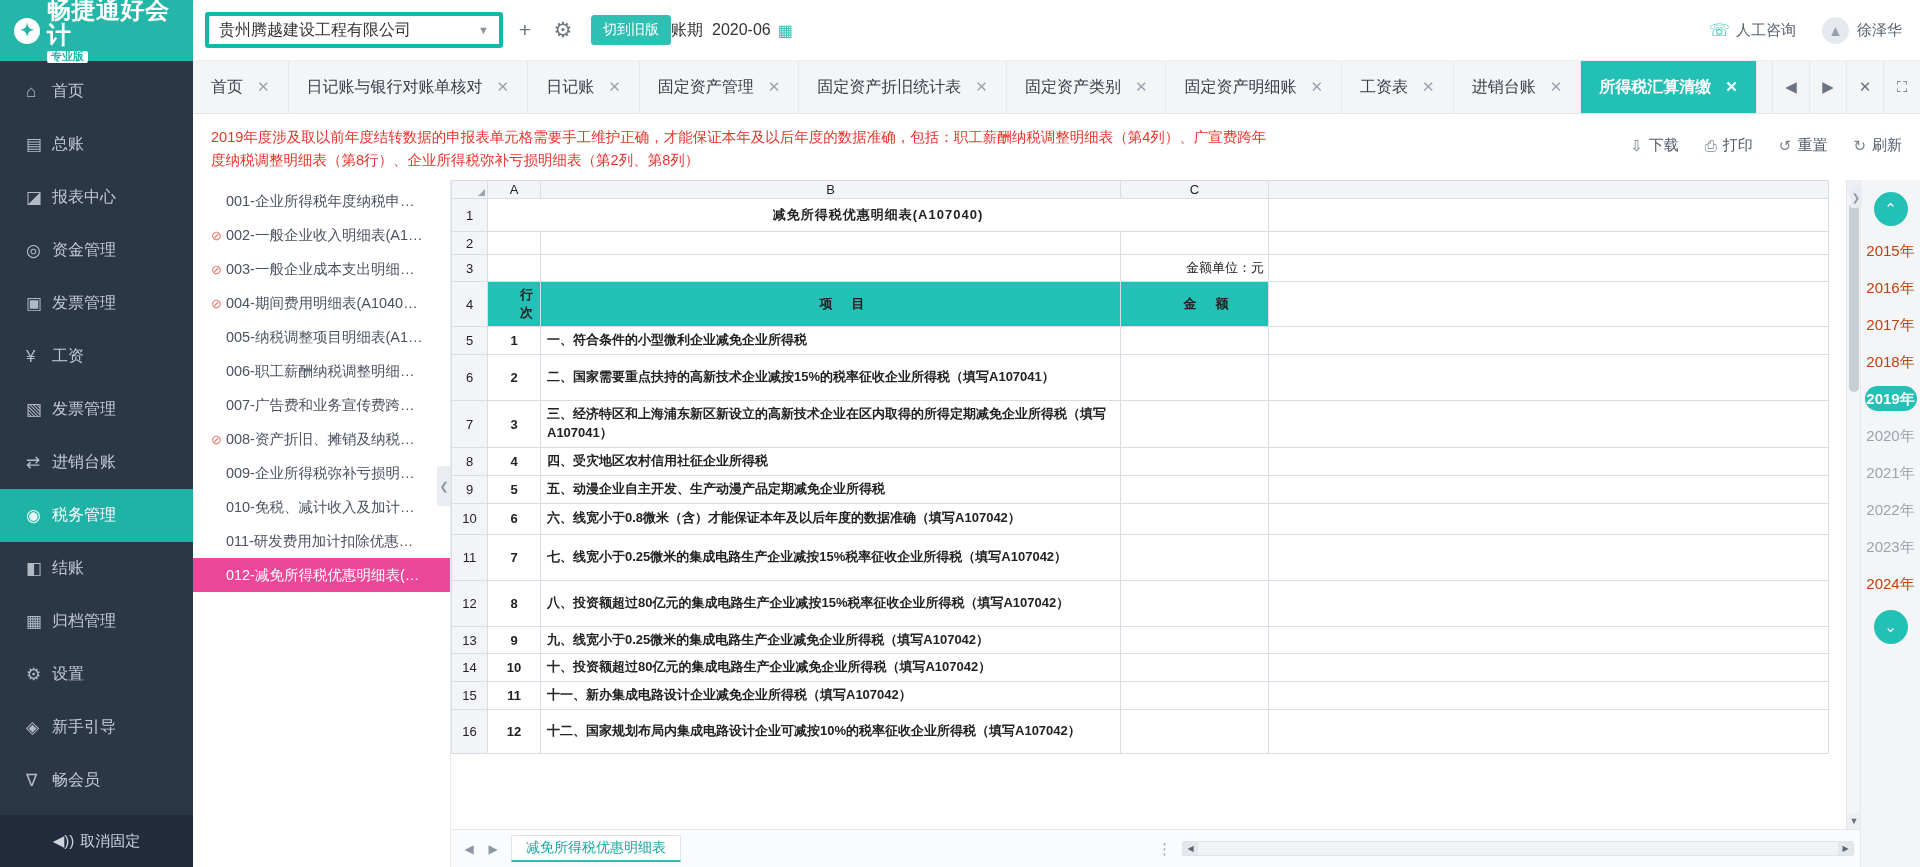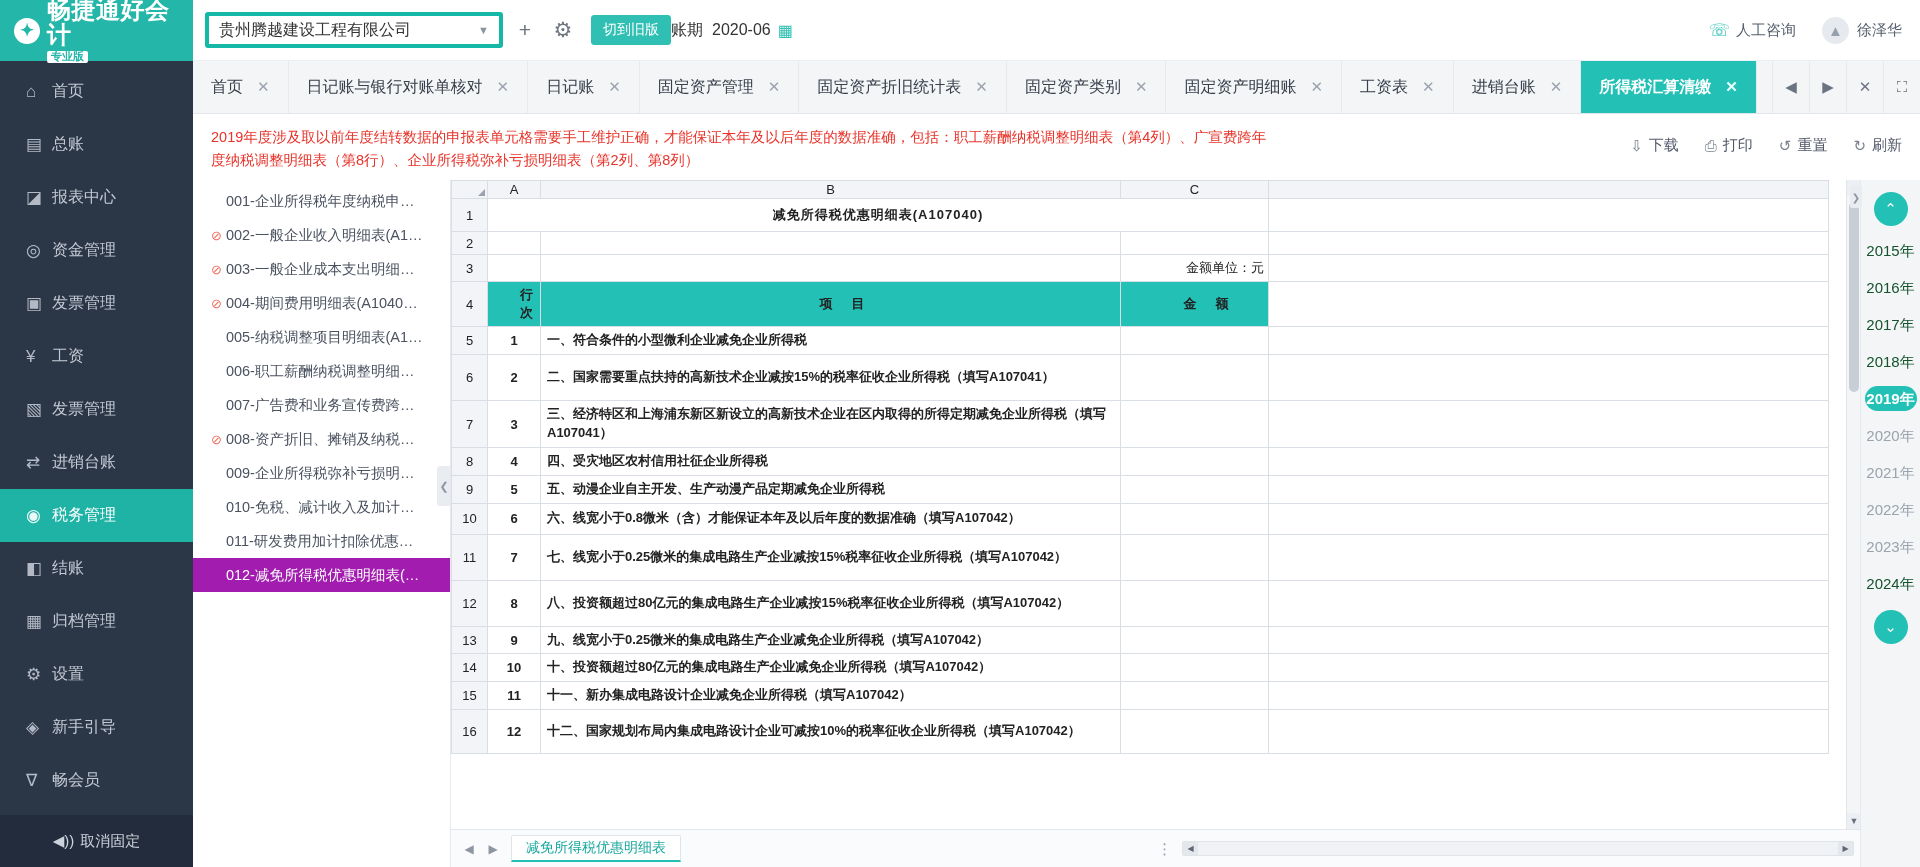--- a/index.html
+++ b/index.html
@@ -118,21 +118,21 @@
   .formlist {
     width: 258px; flex: 0 0 258px; border-right: 1px solid #e6eaee; position: relative;
     padding-top: 4px; overflow: hidden;
   }
   .fl-item {
     height: 34px; display: flex; align-items: center; padding-left: 18px; font-size: 14.5px;
     color: #4b5260; cursor: pointer; white-space: nowrap; overflow: hidden;
   }
   .fl-item .warn { color: #f06a5a; font-size: 13px; margin-right: 4px; }
   .fl-item .warn.blank { visibility: hidden; }
-  .fl-item.selected { background: #a21caf; color: #fff; }
+  .fl-item.selected { background: #ec4899; color: #fff; }
   .fl-collapse {
     position: absolute; right: -1px; top: 286px; width: 14px; height: 40px;
     background: #e9edf1; border-radius: 3px 0 0 3px; display: flex; align-items: center;
     justify-content: center; color: #8d96a2; font-size: 11px; cursor: pointer;
   }
 
   
   .sheet-wrap { flex: 1; min-width: 0; display: flex; flex-direction: column; }
   .sheet-scroll { flex: 1; position: relative; overflow: hidden; }
   table.grid { border-collapse: collapse; table-layout: fixed; }
@@ -211,21 +211,21 @@
     display: flex; flex-direction: column; align-items: center; padding-top: 12px; position: relative;
   }
   .round-btn {
     width: 34px; height: 34px; border-radius: 50%; background: #23c0b6; color: #fff;
     display: flex; align-items: center; justify-content: center; font-size: 15px; cursor: pointer;
   }
   .year {
     margin-top: 12px; font-size: 15px; color: #9aa3ae; cursor: pointer; width: 52px;
     text-align: center; height: 25px; line-height: 25px;
   }
-  .year.dim { color: #14532d; }
+  .year.dim { color: #c2410c; }
   .year.on {
     background: #23c0b6; color: #fff; border-radius: 13px; font-weight: bold;
   }
   .rail-bottom { margin-top: 14px; }
   .rail-collapse {
     position: absolute; left: -11px; top: 6px; width: 12px; height: 22px;
     background: #e9edf1; color: #8d96a2; font-size: 10px; display: flex;
     align-items: center; justify-content: center; border-radius: 2px; cursor: pointer;
   }
 </style>

